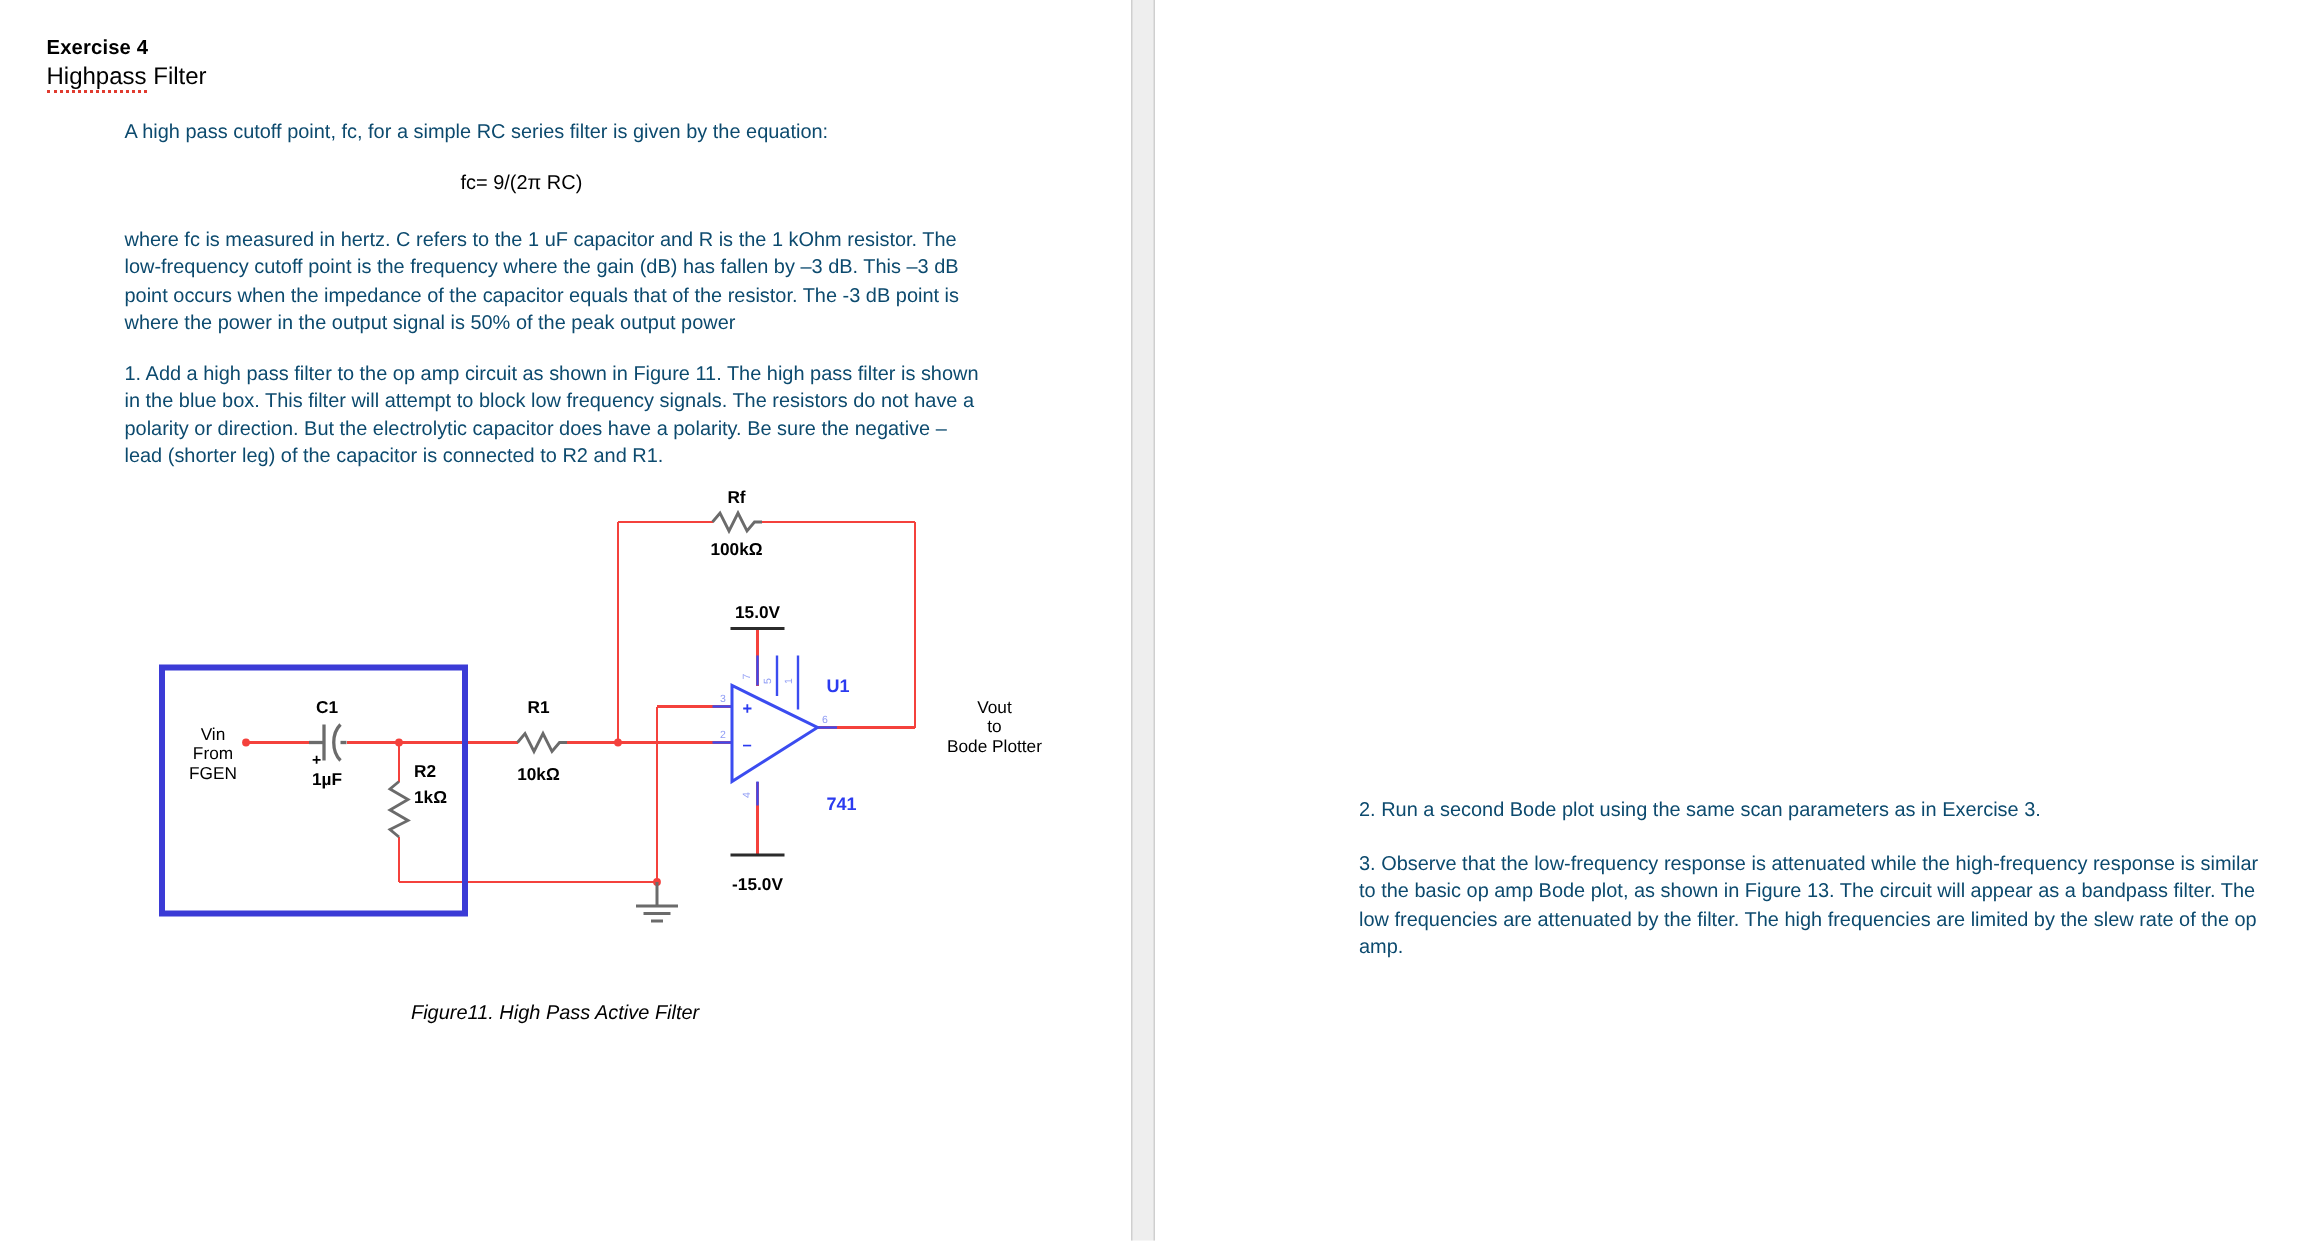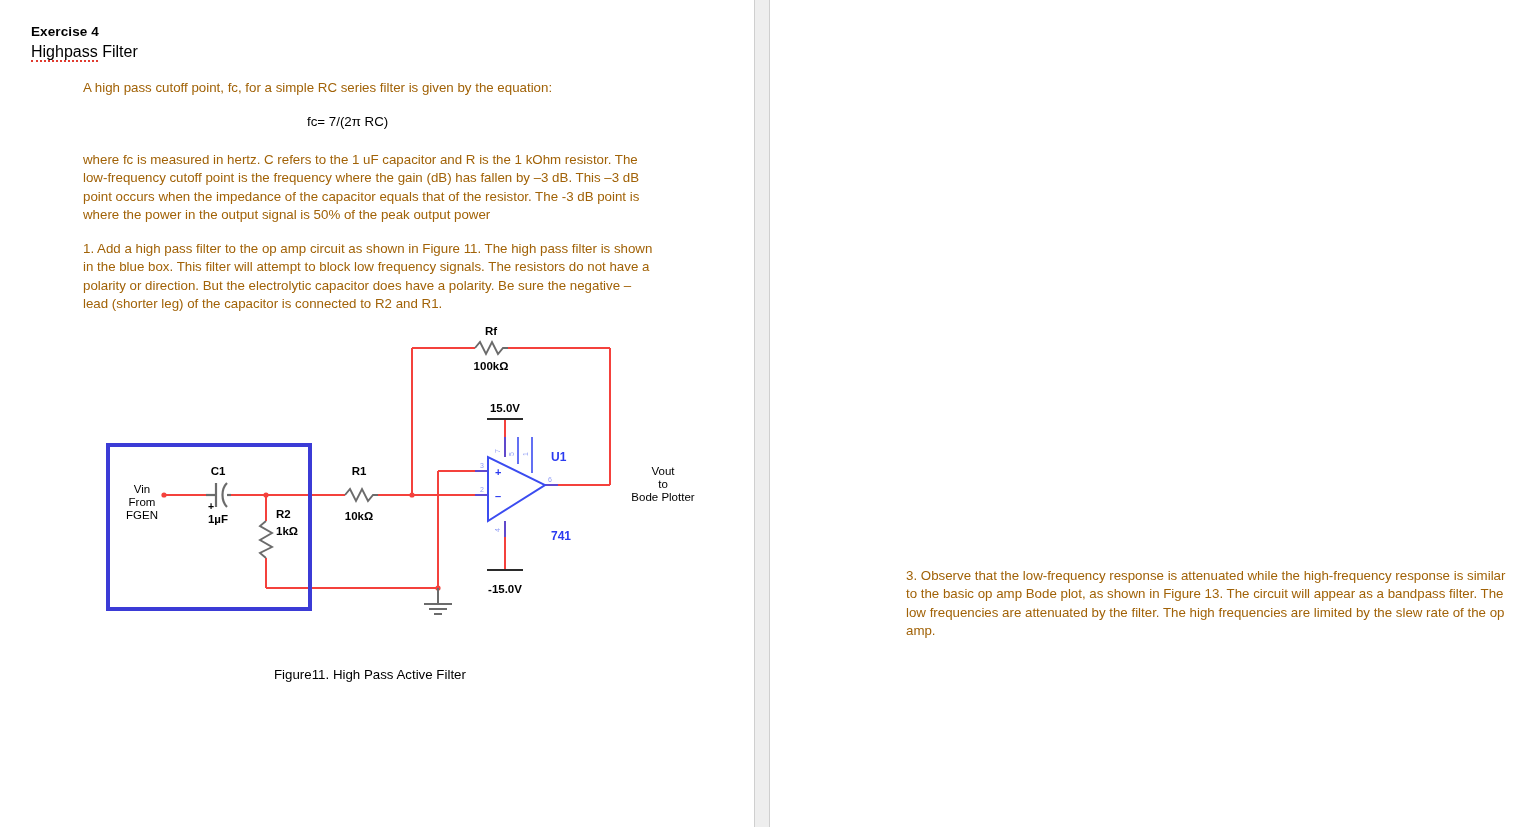--- a/index.html
+++ b/index.html
@@ -29,31 +29,32 @@
   }
   .ex-sub {
     position: absolute; left: 31px; top: 43px;
     font-size: 16px;
   }
   .spell { border-bottom: 2px dotted #e03b2f; padding-bottom: 0px; }
 
   .para {
     position: absolute;
     font-size: 13.3px; line-height: 18.3px;
-    color: #a16207;
+    color: #0c4a6e;
   }
 
   .eqn {
     position: absolute; left: 307px; top: 114px;
     font-size: 13.3px;
   }
 
   .caption {
     position: absolute;
     font-size: 13.3px;
+    font-style: italic;
   }
 
   
   #circuit {
     position: absolute; left: 90px; top: 325px;
     width: 620px; height: 325px;
   }
   #circuit svg { display:block; }
 </style>
 </head>
@@ -62,21 +63,21 @@
 <div id="page">
 
   <div id="col-left">
 
     <div class="ex-title">Exercise 4</div>
 
     <div class="ex-sub"><span class="spell">Highpass</span><span> Filter</span></div>
 
     <div class="para" style="left:83px; top:79px; width:600px;">A high pass cutoff point, fc, for a simple RC series filter is given by the equation:</div>
 
-    <div class="eqn">fc= 7/(2π RC)</div>
+    <div class="eqn">fc= 9/(2π RC)</div>
 
     <div class="para" style="left:83px; top:151px; width:582px;">where fc is measured in hertz.  C refers to the 1 uF capacitor and R is the 1 kOhm resistor.  The low-frequency cutoff point is the frequency where the gain (dB) has fallen by –3 dB. This –3 dB point occurs when the impedance of the capacitor equals that of the resistor.   The -3 dB point is where the power in the output signal is 50% of the peak output power</div>
 
     <div class="para" style="left:83px; top:240px; width:575px;">1. Add a high pass filter to the op amp circuit as shown in Figure 11.  The high pass filter is shown in the blue box.  This filter will attempt to block low frequency signals.   The resistors do not have a polarity or direction.  But the electrolytic capacitor does have a polarity.  Be sure the negative – lead (shorter leg) of the capacitor is connected to R2 and R1.</div>
 
     <div id="circuit">
       <svg width="620" height="325" viewBox="0 0 620 325" xmlns="http://www.w3.org/2000/svg">
 
         <g stroke="#f4413c" stroke-width="1.6" fill="none" shape-rendering="crispEdges">
 
@@ -215,16 +216,17 @@
     </div>
 
     <div class="caption" style="left:274px; top:667px;">Figure11.  High Pass Active Filter</div>
 
   </div>
 
   <div id="divider"></div>
 
   <div id="col-right">
 
+    <div class="para" style="left:137px; top:531px; width:620px;">2. Run a second Bode plot using the same scan parameters as in Exercise 3.</div>
 
     <div class="para" style="left:137px; top:567px; width:610px;">3. Observe that the low-frequency response is attenuated while the high-frequency response is similar to the basic op amp Bode plot, as shown in Figure 13.  The circuit will appear as a bandpass filter.  The low frequencies are attenuated by the filter.  The high frequencies are limited by the slew rate of the op amp.</div>
   </div>
 </div>
 
 </body></html>

